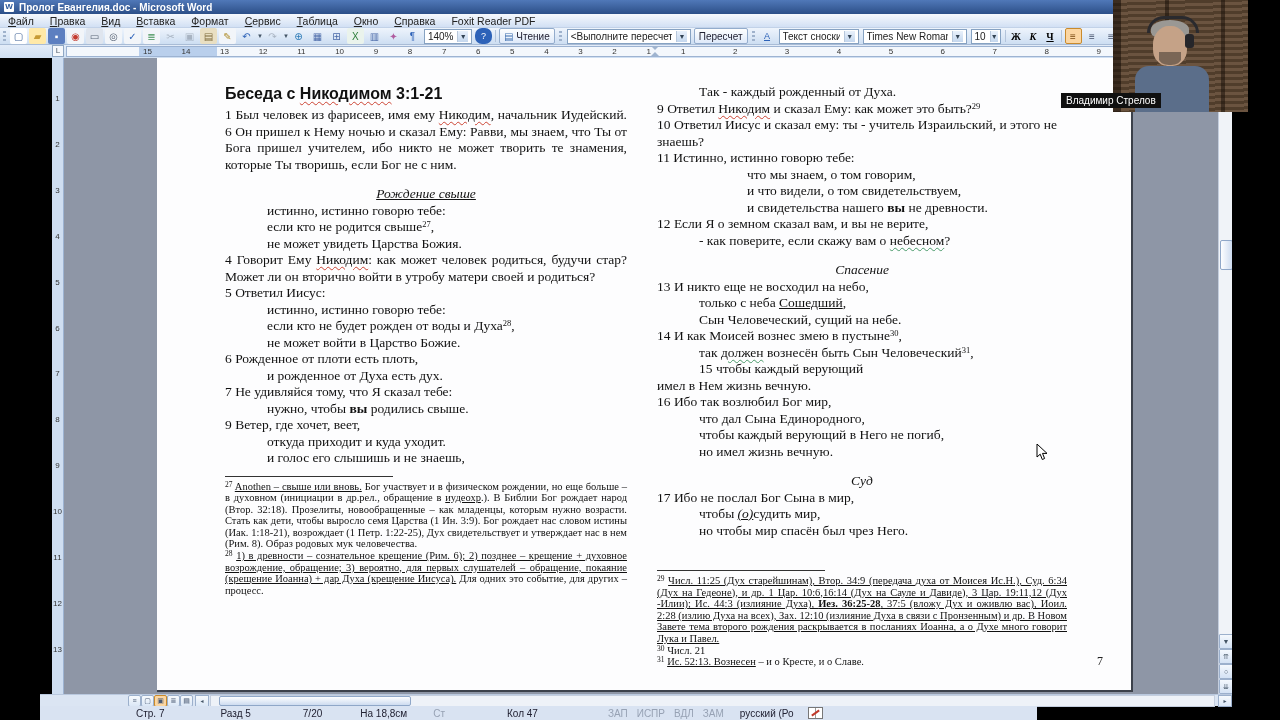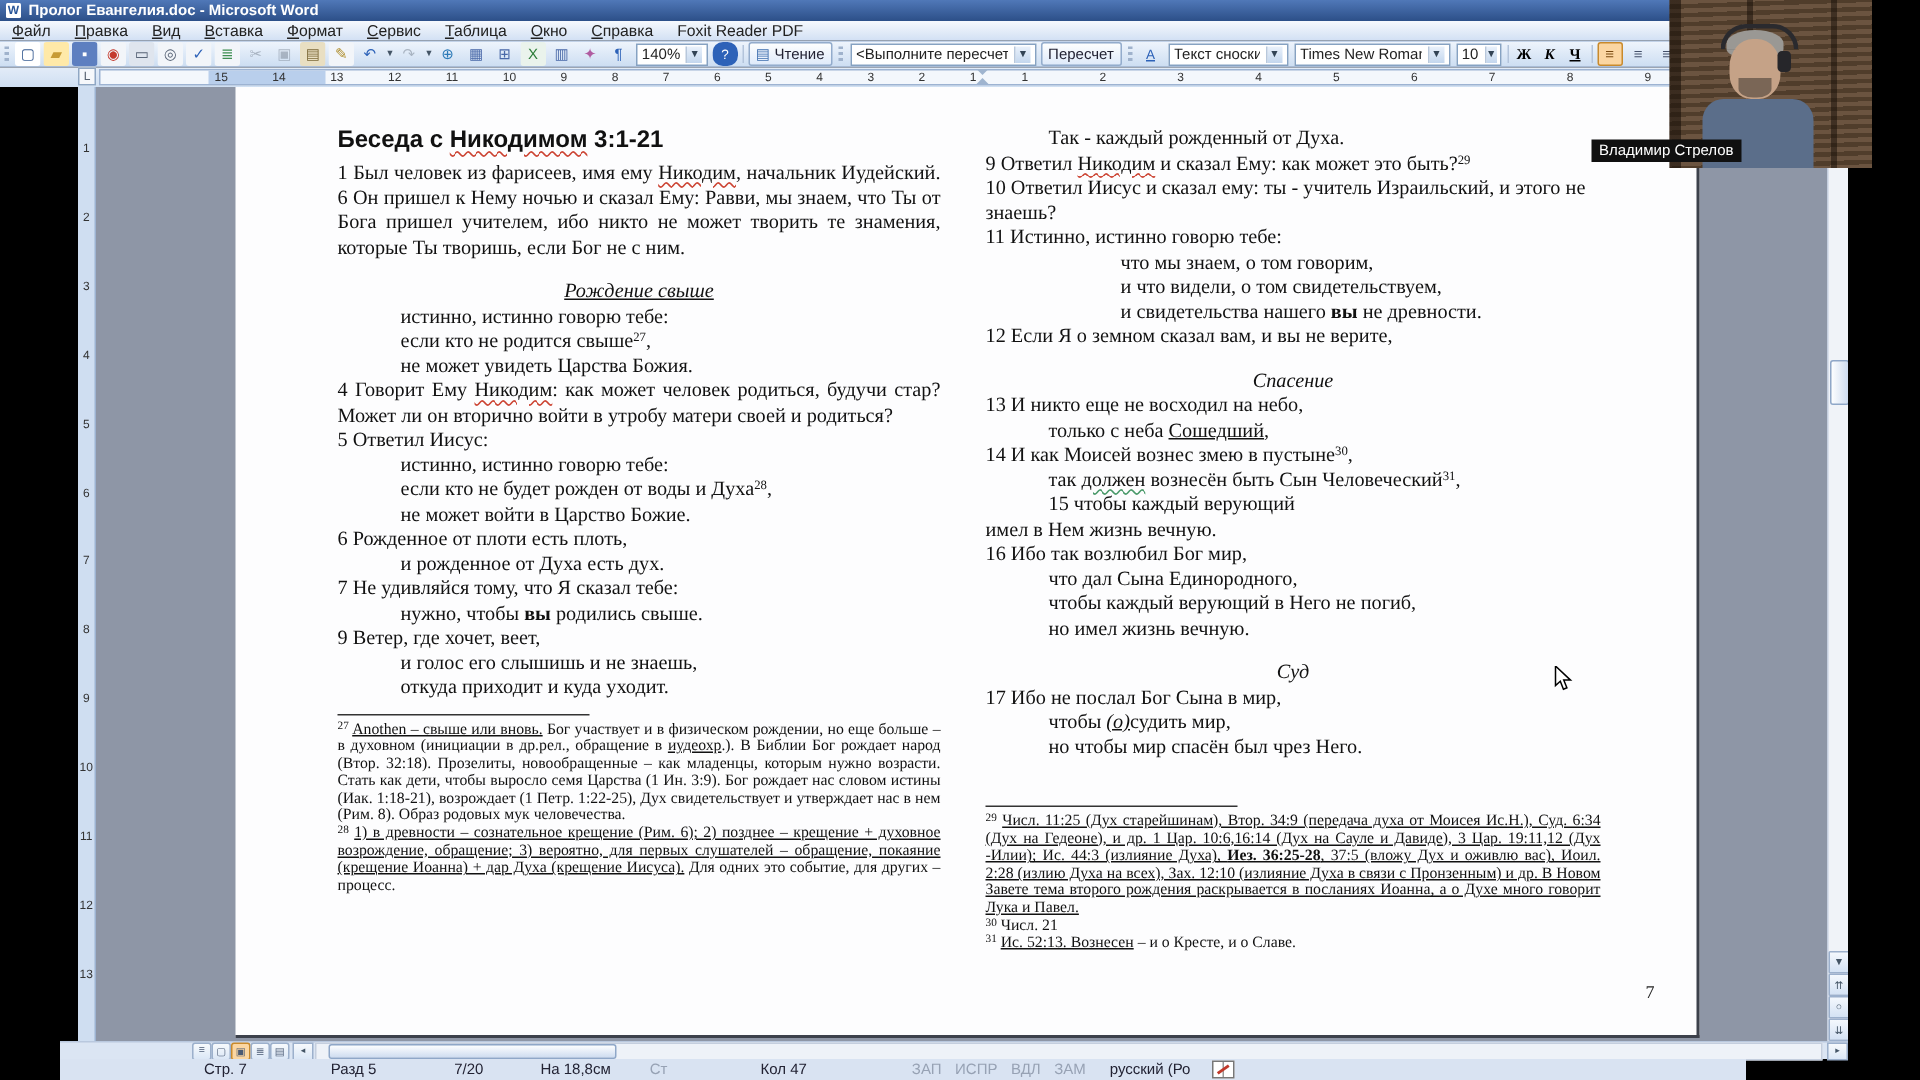--- a/index.html
+++ b/index.html
@@ -118,21 +118,21 @@
     background:linear-gradient(#f7fafd,#dbe7f6);color:#4a5a74;}
   .viewbtns .tbi.active{background:#fbd6a2;border-color:#c98a2c;}
   .harr{width:12px;height:10px;border:1px solid #9cb0cc;margin-left:2px;
     background:linear-gradient(#f7fafd,#dbe7f6);font-size:6px;color:#456;
     display:inline-flex;align-items:center;justify-content:center;}
   .htrack{flex:1;height:10px;background:#eef2f8;border:1px solid #c4cede;margin:0 1px;position:relative;}
   .hthumb{position:absolute;left:8px;top:0;width:190px;height:8px;
     background:linear-gradient(#fdfeff,#cedcf0);border:1px solid #8fa7c8;border-radius:2px;}
 
   
-  .statusbar{position:absolute;left:40px;top:706px;width:1124px;height:14px;background:#d9e3f2;
+  .statusbar{position:absolute;left:40px;top:706px;width:997px;height:14px;background:#d9e3f2;
     display:flex;align-items:center;font-size:10px;color:#223;}
   .sbf{white-space:nowrap;}
   .sbf.dim{color:#97a2b4;}
   .sbf:nth-child(1){margin-left:96px;} .sbf:nth-child(2){margin-left:56px;}
   .sbf:nth-child(3){margin-left:52px;} .sbf:nth-child(4){margin-left:38px;}
   .sbf:nth-child(5){margin-left:26px;} .sbf:nth-child(6){margin-left:62px;}
   .sbf:nth-child(7){margin-left:70px;} .sbf:nth-child(8){margin-left:9px;}
   .sbf:nth-child(9){margin-left:9px;}  .sbf:nth-child(10){margin-left:9px;}
   .sbf:nth-child(11){margin-left:16px;}
   .bookicon{width:13px;height:10px;margin-left:14px;background:#fff;border:1px solid #777;position:relative;}
@@ -329,39 +329,41 @@
           <div class="blk just"><span>4 Говорит Ему </span><span class="wr">Никодим</span><span>: как может человек родиться, будучи стар? Может ли он вторично войти в утробу матери своей и родиться?</span></div>
           <div class="blk v"><span>5 Ответил Иисус:</span></div>
           <div class="blk vi"><span>истинно, истинно говорю тебе:</span></div>
           <div class="blk vi"><span>если кто не будет рожден от воды и Духа</span><span class="sup">28</span><span>,</span></div>
           <div class="blk vi"><span>не может войти в Царство Божие.</span></div>
           <div class="blk v"><span>6 Рожденное от плоти есть плоть,</span></div>
           <div class="blk vi"><span>и рожденное от Духа есть дух.</span></div>
           <div class="blk v"><span>7 Не удивляйся тому, что Я сказал тебе:</span></div>
           <div class="blk vi"><span>нужно, чтобы </span><span class="b">вы</span><span> родились свыше.</span></div>
           <div class="blk v"><span>9 Ветер, где хочет, веет,</span></div>
+          <div class="blk vi"><span>откуда приходит и куда уходит.</span></div>
           <div class="blk vi"><span>и голос его слышишь и не знаешь,</span></div>
-          <div class="blk vi"><span>откуда приходит и куда уходит.</span></div>
           <div class="sep"></div>
           <div class="blk fn"><span class="sup">27</span><span> </span><span class="u">Anothen – свыше или вновь.</span><span> Бог участвует и в физическом рождении, но еще больше – в духовном (инициации в др.рел., обращение в </span><span class="u">иудеохр</span><span>.). В Библии Бог рождает народ (Втор. 32:18). Прозелиты, новообращенные – как младенцы, которым нужно возрасти. Стать как дети, чтобы выросло семя Царства (1 Ин. 3:9). Бог рождает нас словом истины (Иак. 1:18-21), возрождает (1 Петр. 1:22-25), Дух свидетельствует и утверждает нас в нем (Рим. 8). Образ родовых мук человечества.</span></div>
           <div class="blk fn"><span class="sup">28</span><span> </span><span class="u">1) в древности – сознательное крещение (Рим. 6); 2) позднее – крещение + духовное возрождение, обращение; 3) вероятно, для первых слушателей – обращение, покаяние (крещение Иоанна) + дар Духа (крещение Иисуса).</span><span> Для одних это событие, для других – процесс.</span></div>
         </div>
       <div class="col colR">
           <div class="blk vi"><span>Так - каждый рожденный от Духа.</span></div>
           <div class="blk v"><span>9 Ответил </span><span class="wr">Никодим</span><span> и сказал Ему: как может это быть?</span><span class="sup">29</span></div>
           <div class="blk v"><span>10 Ответил Иисус и сказал ему: ты - учитель Израильский, и этого не знаешь?</span></div>
           <div class="blk v"><span>11 Истинно, истинно говорю тебе:</span></div>
           <div class="blk vi2"><span>что мы знаем, о том говорим,</span></div>
           <div class="blk vi2"><span>и что видели, о том свидетельствуем,</span></div>
           <div class="blk vi2"><span>и свидетельства нашего </span><span class="b">вы</span><span> не древности.</span></div>
           <div class="blk v"><span>12 Если Я о земном сказал вам, и вы не верите,</span></div>
+          <div class="blk vi"><span>- как поверите, если скажу вам о </span><span class="wg">небесном</span><span>?</span></div>
           <div class="sp"></div>
           <div class="blk ctr"><span>Спасение</span></div>
           <div class="blk v"><span>13 И никто еще не восходил на небо,</span></div>
           <div class="blk vi"><span>только с неба </span><span class="u">Сошедший</span><span>,</span></div>
+          <div class="blk vi"><span>Сын Человеческий, сущий на небе.</span></div>
           <div class="blk v"><span>14 И как Моисей вознес змею в пустыне</span><span class="sup">30</span><span>,</span></div>
           <div class="blk vi"><span>так </span><span class="wg">должен</span><span> вознесён быть Сын Человеческий</span><span class="sup">31</span><span>,</span></div>
           <div class="blk vi"><span>15 чтобы каждый верующий</span></div>
           <div class="blk v"><span>имел в Нем жизнь вечную.</span></div>
           <div class="blk v"><span>16 Ибо так возлюбил Бог мир,</span></div>
           <div class="blk vi"><span>что дал Сына Единородного,</span></div>
           <div class="blk vi"><span>чтобы каждый верующий в Него не погиб,</span></div>
           <div class="blk vi"><span>но имел жизнь вечную.</span></div>
           <div class="sp"></div>
           <div class="blk ctr"><span>Суд</span></div>

